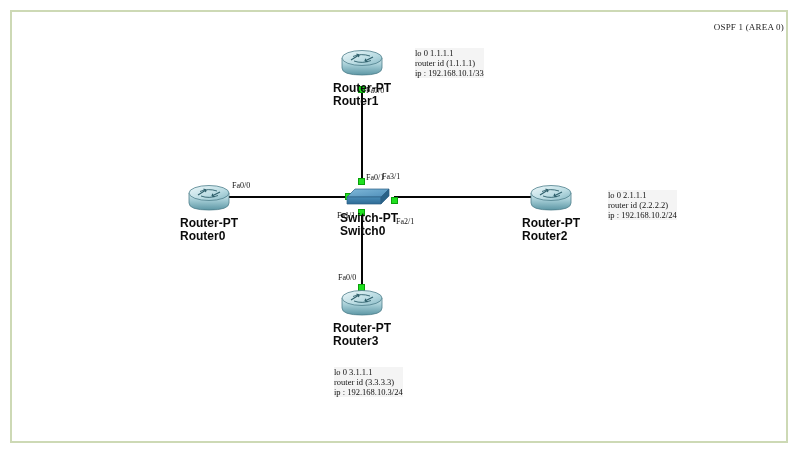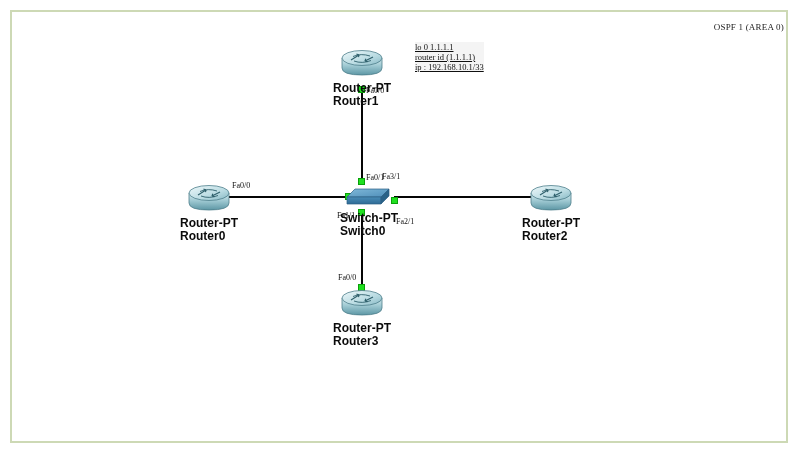--- a/index.html
+++ b/index.html
@@ -257,22 +257,32 @@
         <polygon points="2,11 36,11 36,18 2,18" fill="url(#swFront)" stroke="#2b5f85" stroke-width="0.7"></polygon>
         <polygon points="36,11 44,3 44,10 36,18" fill="#2a6287" stroke="#2b5f85" stroke-width="0.7"></polygon>
       </svg>
     </div>
     <div class="device-caption">
       <span class="ln">Switch-PT</span>
       <span class="ln">Switch0</span>
     </div>
   </div>
 
-  <div class="note" style="left:415px; top:42px;text-decoration:underline;">
+  <div class="note" style="left:415px; top:48px;">
     <span class="ln">lo 0 1.1.1.1</span>
     <span class="ln">router id (1.1.1.1)</span>
     <span class="ln">ip : 192.168.10.1/33</span>
   </div>
 
 
-
+  <div class="note" style="left:608px; top:190px;">
+    <span class="ln">lo 0 2.1.1.1</span>
+    <span class="ln">router id (2.2.2.2)</span>
+    <span class="ln">ip : 192.168.10.2/24</span>
+  </div>
+
+  <div class="note" style="left:334px; top:367px;">
+    <span class="ln">lo 0 3.1.1.1</span>
+    <span class="ln">router id (3.3.3.3)</span>
+    <span class="ln">ip : 192.168.10.3/24</span>
+  </div>
 
 </div>
 
 </body></html>

